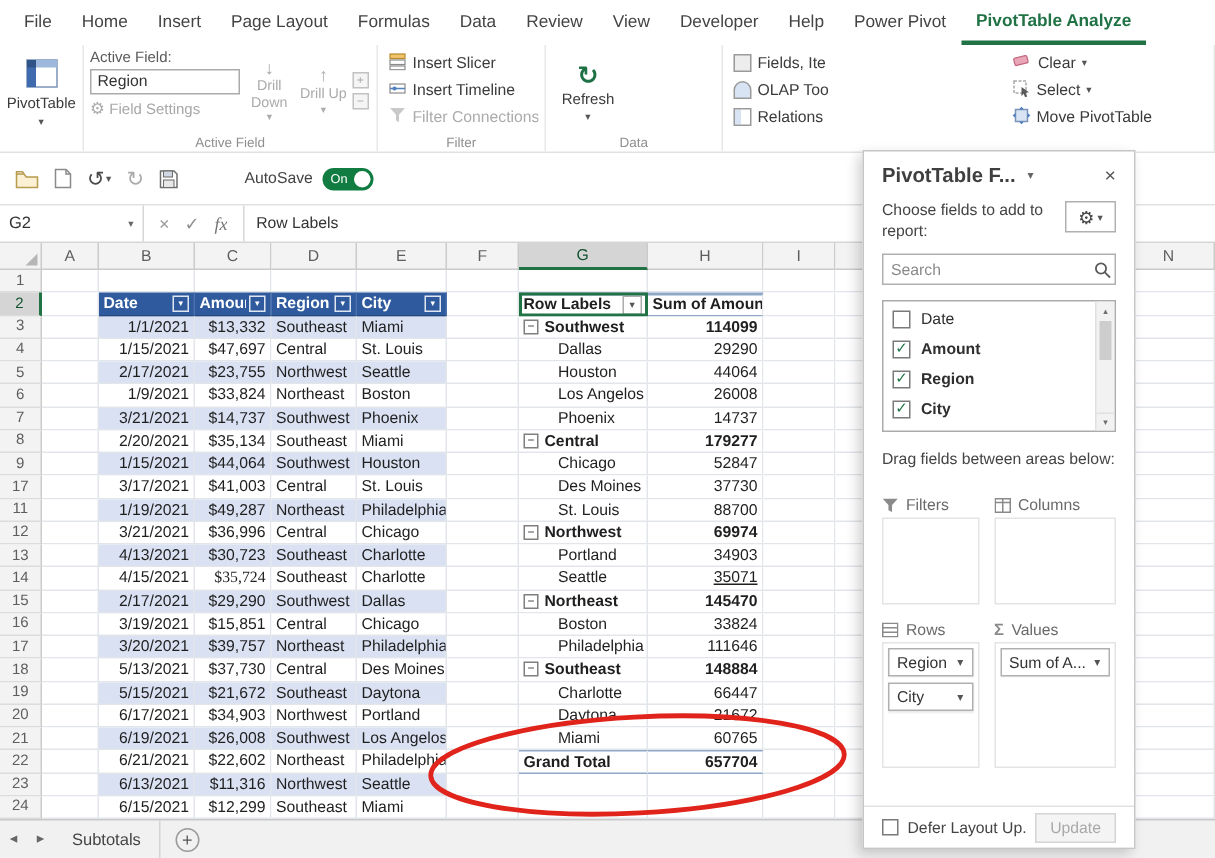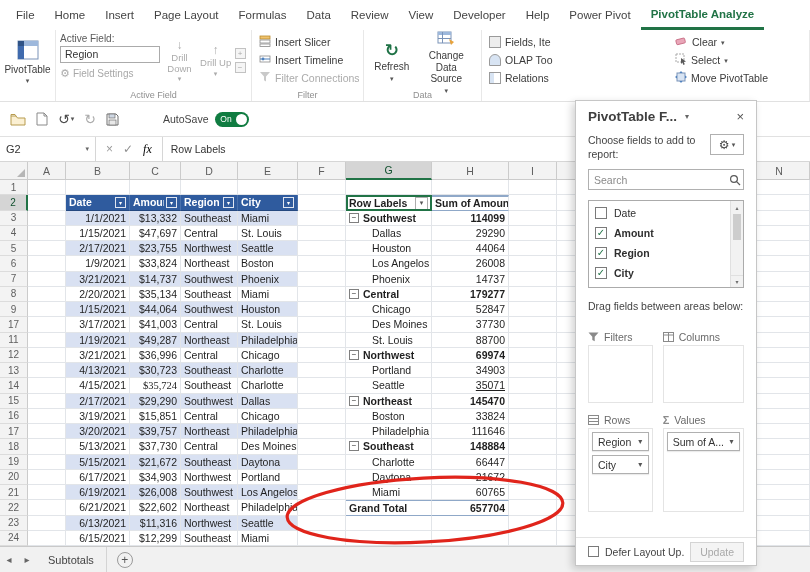--- a/index.html
+++ b/index.html
@@ -45,21 +45,21 @@
   .as-on{color:#fff;font-size:8.5px;flex:1;text-align:center;}
   .as-knob{width:11px;height:11px;border-radius:50%;background:#fff;flex:none;}
 
   
   .fbar{height:26px;display:flex;align-items:stretch;border-top:1px solid #E1E1E1;border-bottom:1px solid #D6D6D6;background:#fff;}
   .namebox{width:96px;border-right:1px solid #D6D6D6;display:flex;align-items:center;padding:0 6px;font-size:11px;color:#333;}
   .nb-caret{margin-left:auto;font-size:7px;color:#666;}
   .fb-icons{display:flex;align-items:center;gap:10px;padding:0 10px;border-right:1px solid #D6D6D6;color:#9B9B9B;}
   .fbx{font-size:12px;}
   .fbc{font-size:12px;color:#8F8F8F;}
-  .fbfx{font-style:italic;font-family:"Liberation Serif","DejaVu Serif",serif;color:#000000;font-size:12px;}
+  .fbfx{font-style:italic;font-family:"Liberation Serif","DejaVu Serif",serif;color:#737373;font-size:12px;}
   .fb-content{flex:1;display:flex;align-items:center;padding-left:8px;font-size:10.5px;color:#333;}
 
   
   .col-headers{display:flex;height:18px;}
   .ch{flex:none;background:#F3F3F3;border-right:1px solid #CBCBCB;border-bottom:1px solid #CBCBCB;display:flex;align-items:center;justify-content:center;font-size:10.5px;color:#5E5E5E;}
   .ch.act{background:#D5D5D5;border-bottom:2px solid #217346;color:#10502E;}
   .ch.corner{position:relative;}
   .ch.corner::after{content:"";position:absolute;right:2px;bottom:2px;border-left:8px solid transparent;border-bottom:8px solid #B6B6B6;}
   .grid-rows{height:366px;overflow:hidden;}
   .grid-row{display:flex;height:15.25px;}
@@ -217,31 +217,20 @@
       </div>
       <div class="rgroup-label">Filter</div>
     </div>
 
     <div class="rgroup" style="width:118px;display:flex">
       <div class="bigbtn" style="width:48px">
         <span class="refresh-glyph">↻</span>
         <span class="bb-label">Refresh</span>
         <span class="caret">▾</span>
       </div>
-      <div class="bigbtn" style="width:62px">
-        <span><svg width="18" height="16" viewBox="0 0 18 16">
-              <rect x="1" y="2" width="13" height="11" fill="#fff" stroke="#7A93B8"></rect>
-              <rect x="1" y="2" width="13" height="3" fill="#9DB8DC"></rect>
-              <line x1="5.5" y1="2" x2="5.5" y2="13" stroke="#7A93B8"></line>
-              <line x1="1" y1="8.5" x2="14" y2="8.5" stroke="#7A93B8"></line>
-              <path d="M12 9 l5 3 -3 3 z" fill="#E8A33D"></path>
-            </svg></span>
-        <span class="bb-label">Change Data Source</span>
-        <span class="caret">▾</span>
-      </div>
       <div class="rgroup-label">Data</div>
     </div>
 
     <div class="rgroup g-calc">
       <div class="rrow">
         <span class="sq" style="border:1px solid #9A9A9A;background:#EDEDED"></span>
         <span>Fields, Ite</span>
       </div>
       <div class="rrow">
         <span class="sq" style="border:1px solid #9A9A9A;border-radius:50% 50% 0 0;background:#D8E4F3"></span>

